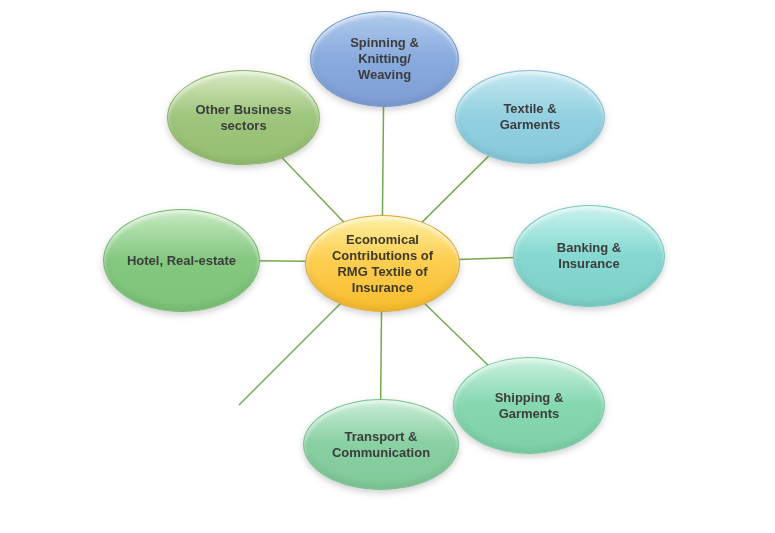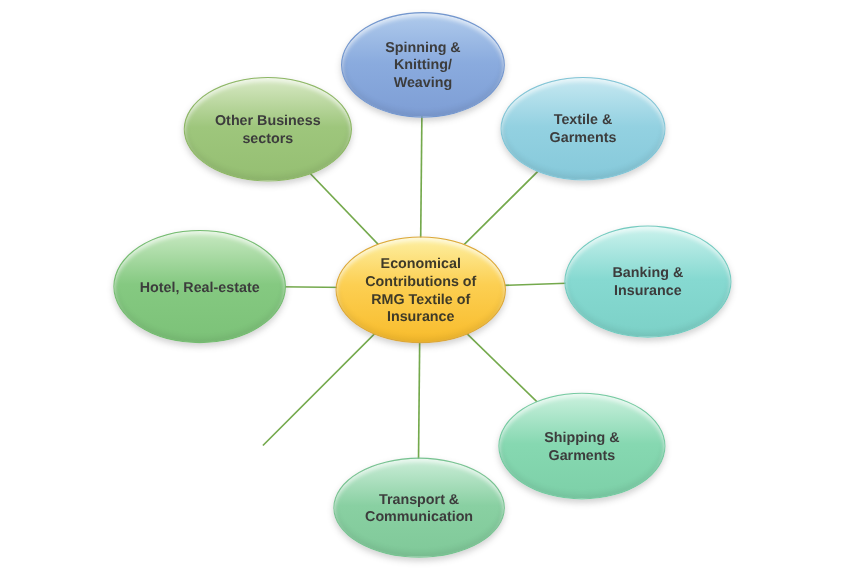--- a/index.html
+++ b/index.html
@@ -56,21 +56,21 @@
     left: 513px; top: 205px; width: 150px; height: 100px;
     background: linear-gradient(180deg, #cbf2ed 0%, #86d9d1 48%, #7cd1c7 100%);
     border-color: #74cabf;
   }
   #n-shipping {
     left: 453px; top: 357px; width: 150px; height: 95px;
     background: linear-gradient(180deg, #cbf1de 0%, #86d8b1 48%, #7dd0a8 100%);
     border-color: #75c9a0;
   }
   #n-transport {
-    left: 303px; top: 416px; width: 154px; height: 89px;
+    left: 303px; top: 399px; width: 154px; height: 89px;
     background: linear-gradient(180deg, #cbedd8 0%, #89d0a2 48%, #80c999 100%);
     border-color: #78c291;
   }
   #n-engineering {
     left: 163px; top: 358px; width: 152px; height: 94px;
     background: linear-gradient(180deg, #cfecd1 0%, #8acc92 48%, #81c589 100%);
     border-color: #79be81;
   }
   #n-hotel {
     left: 103px; top: 209px; width: 155px; height: 101px;

